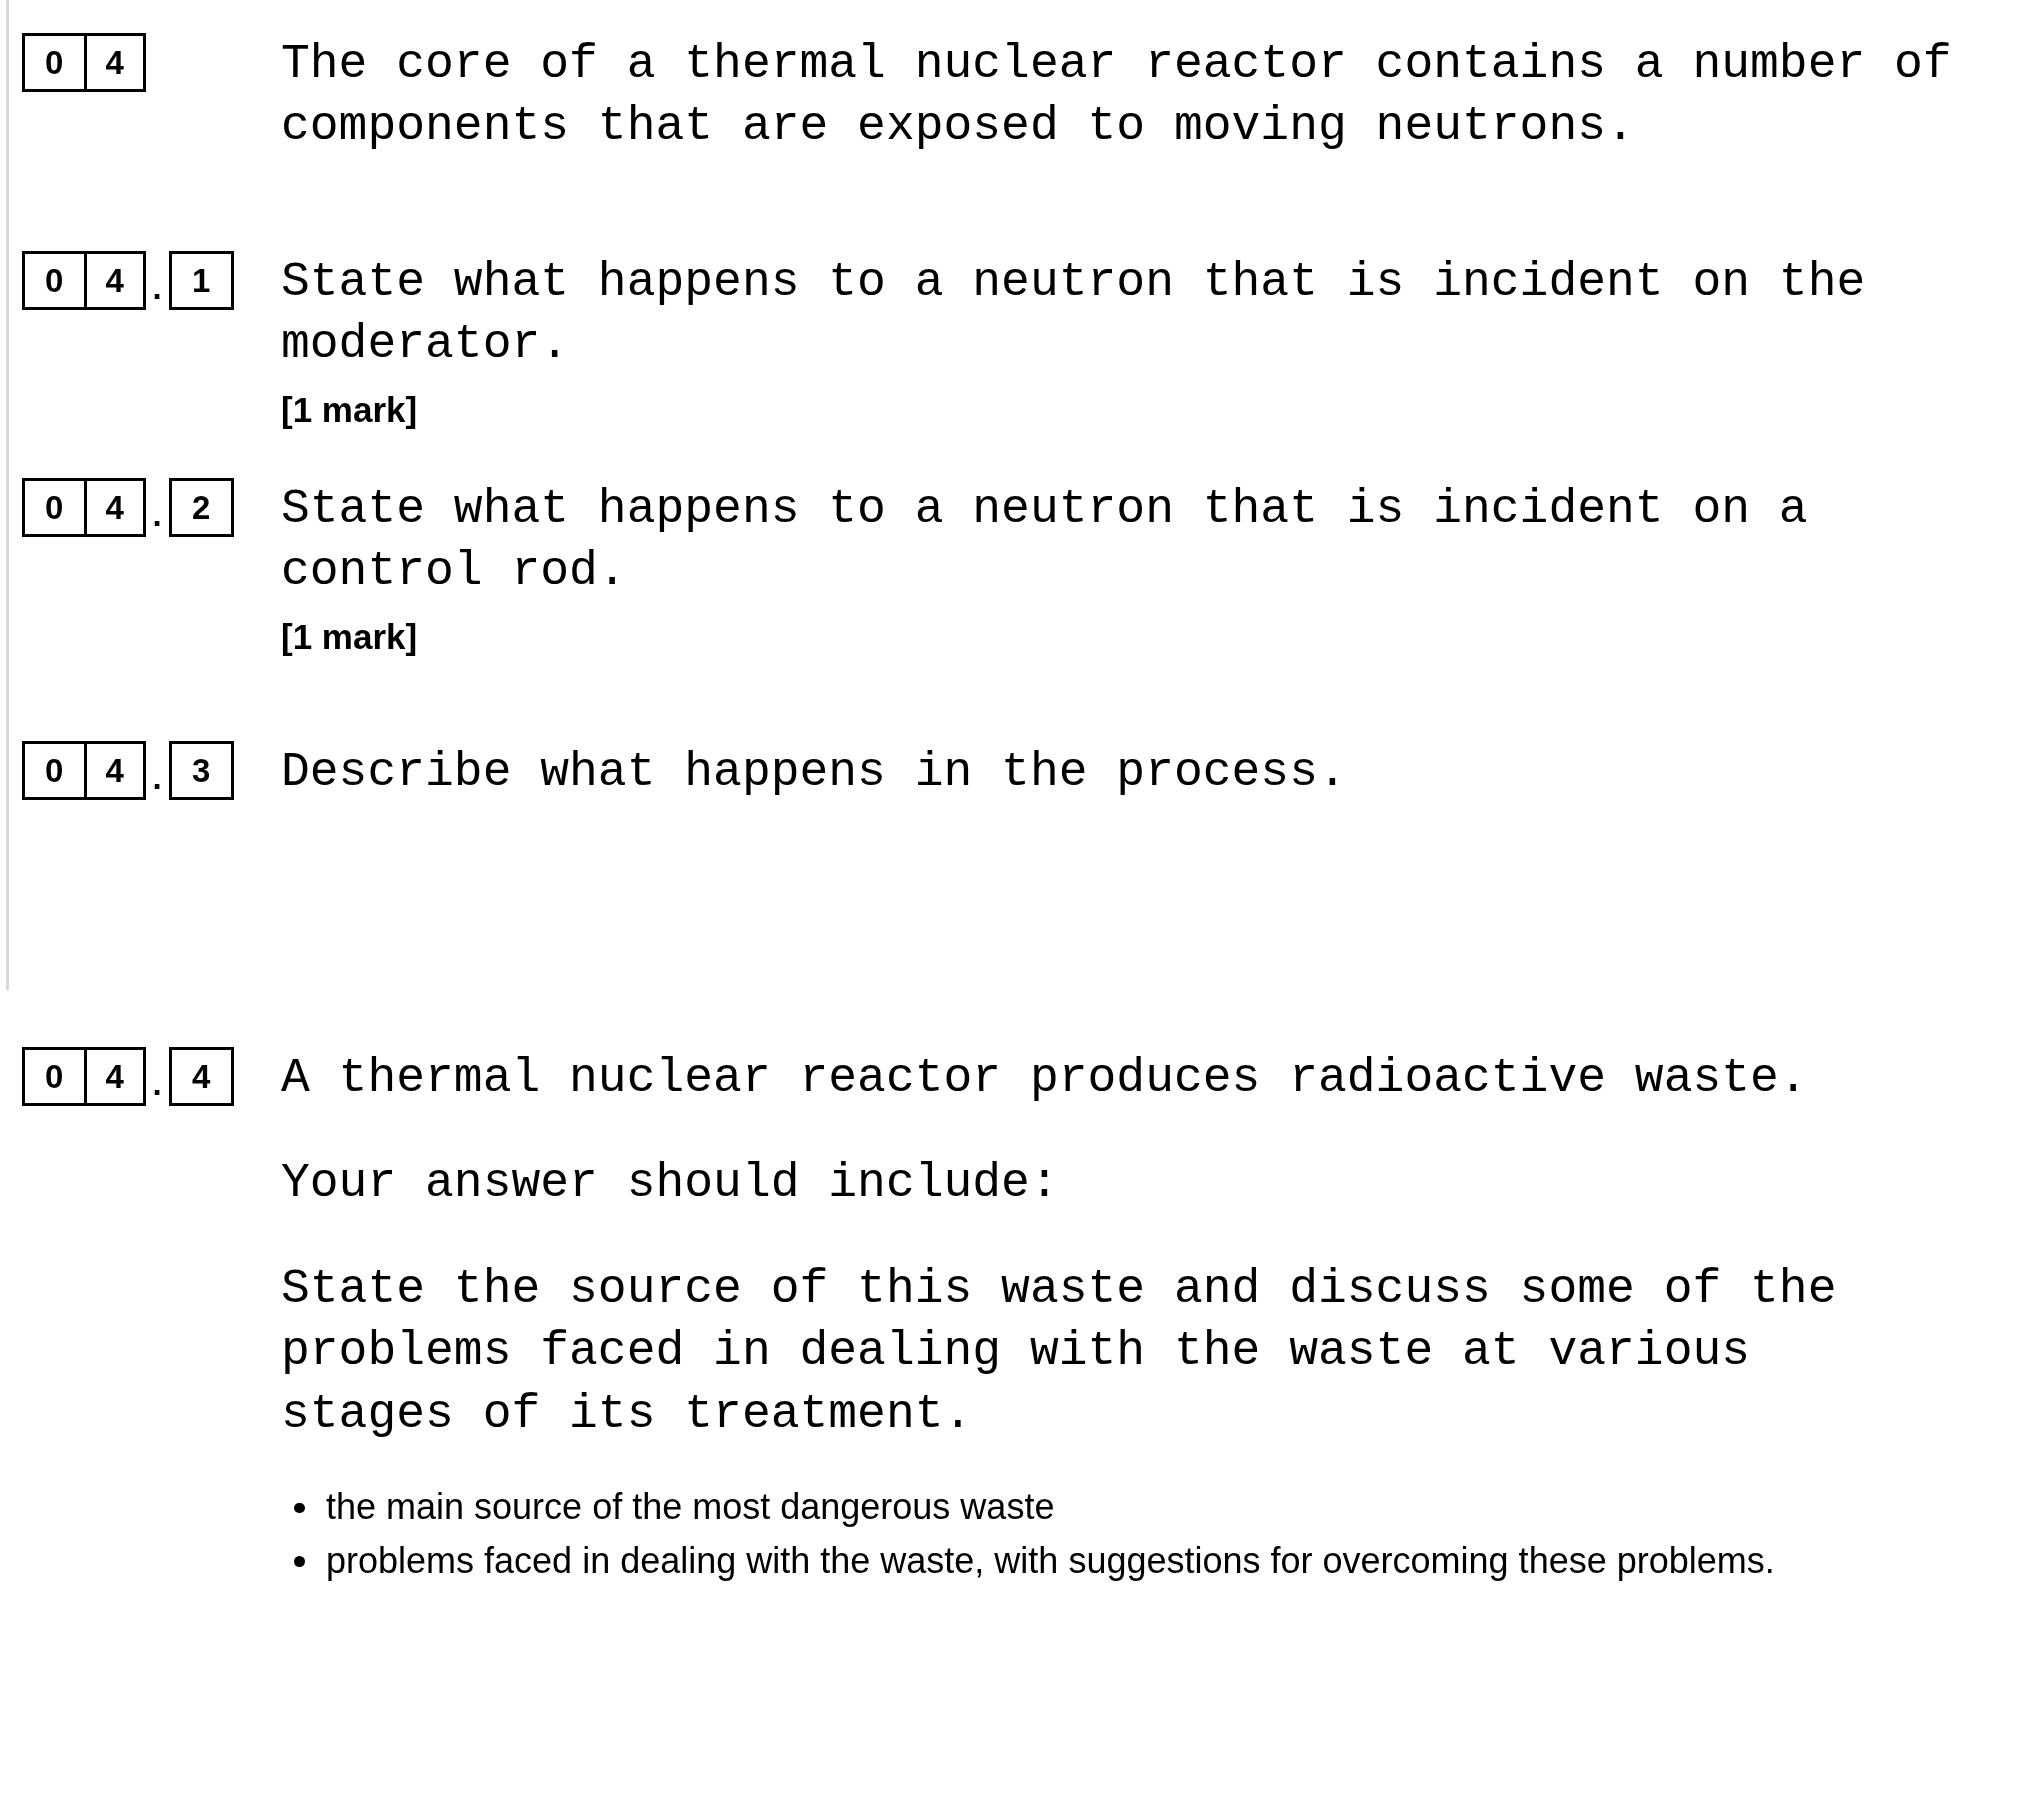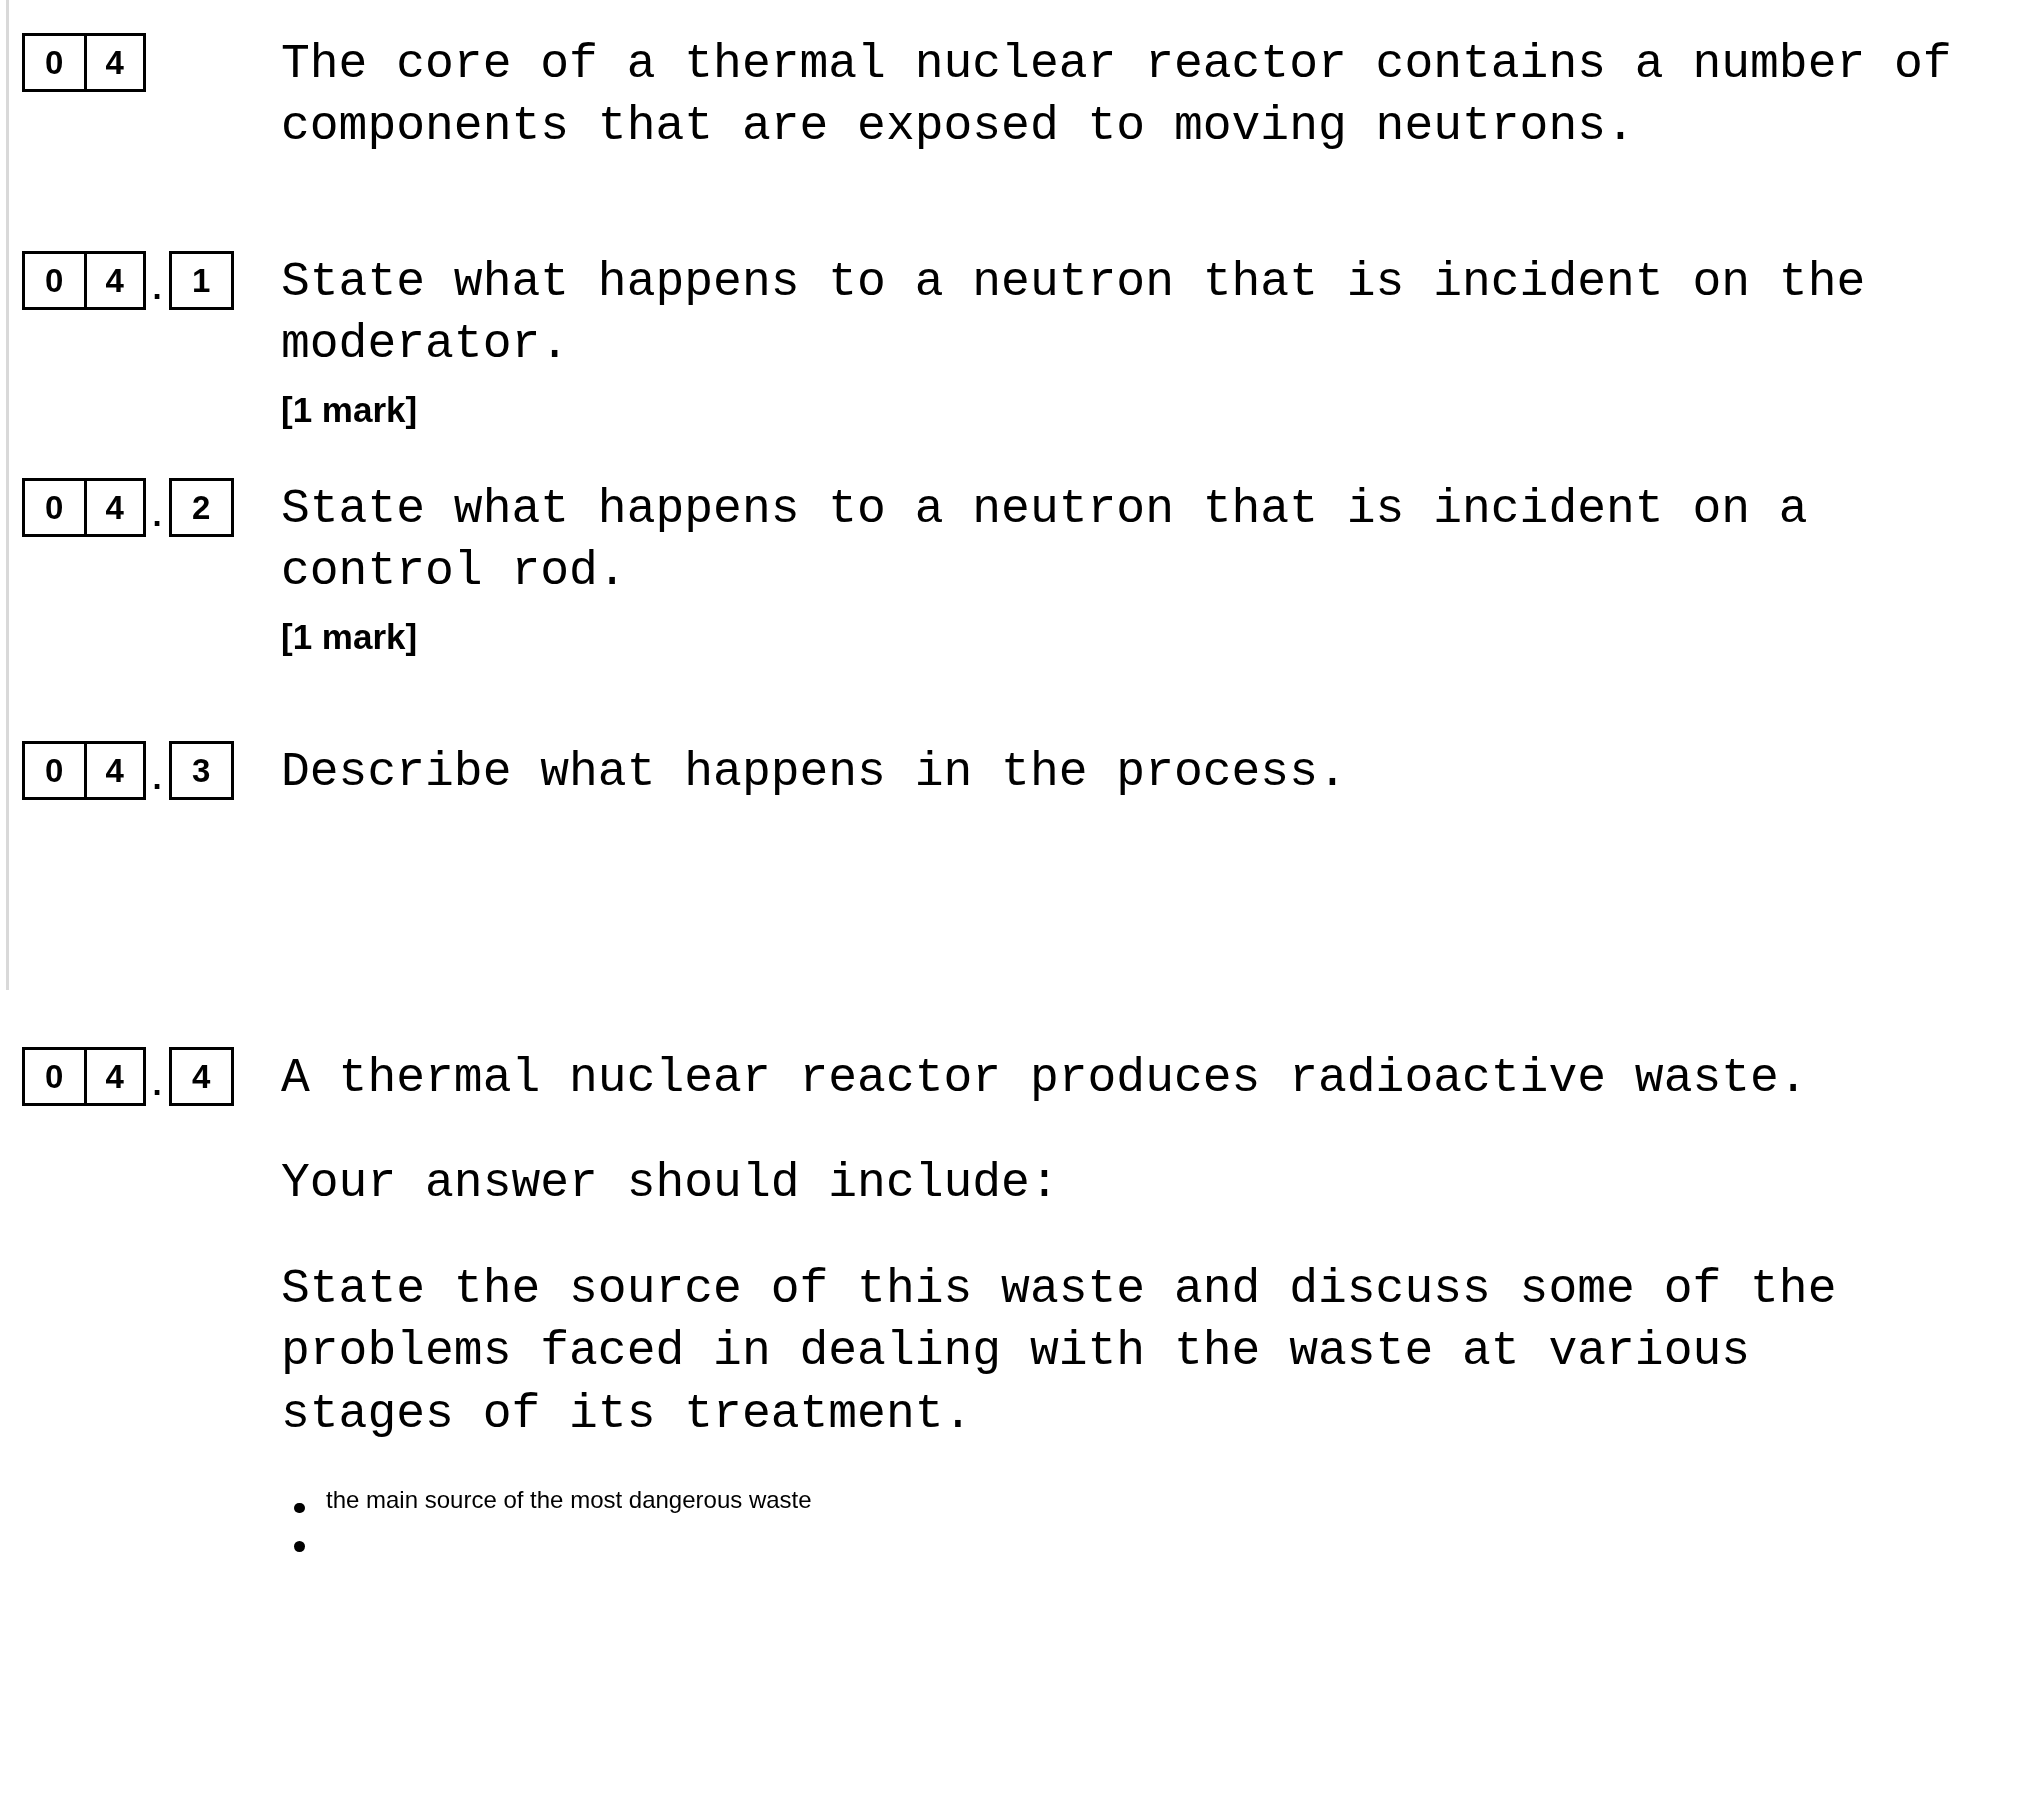--- a/index.html
+++ b/index.html
@@ -109,21 +109,21 @@
 
   
   ul.bullets {
     list-style: none;
     margin: 39px 0 0 0;
     padding: 0;
   }
   ul.bullets li {
     position: relative;
     padding-left: 45px;
-    font-size: 24px;
+    font-size: 36px;
     line-height: 1.30;
     margin-bottom: 6.9px;
     max-width: 1497px;
   }
   ul.bullets li .bullet-dot {
     position: absolute;
     left: 12.8px;
     top: 18.7px;
     width: 10.8px;
     height: 10.8px;
@@ -216,20 +216,21 @@
       <div class="qtext para wide">Your answer should include:</div>
       <div class="qtext para narrow">State the source of this waste and discuss some of the problems faced in dealing with the waste at various stages of its treatment.</div>
 
       <ul class="bullets">
         <li>
           <span class="bullet-dot"></span>
           <span>the main source of the most dangerous waste</span>
         </li>
         <li>
           <span class="bullet-dot"></span>
+          <span>problems faced in dealing with the waste, with suggestions for overcoming these problems.</span>
         </li>
       </ul>
 
     </div>
   </div>
 
 </div>
 
 
 </body></html>

